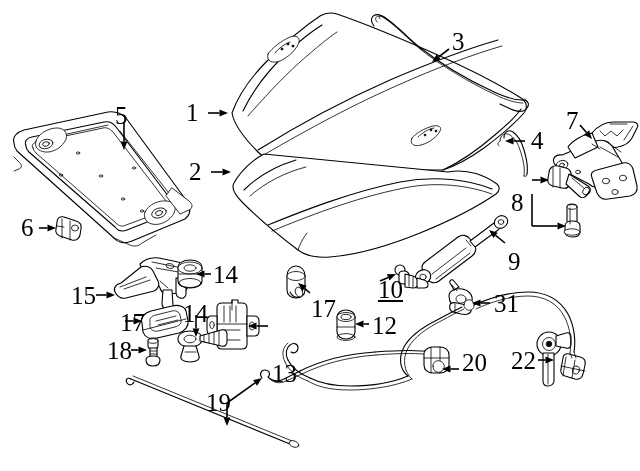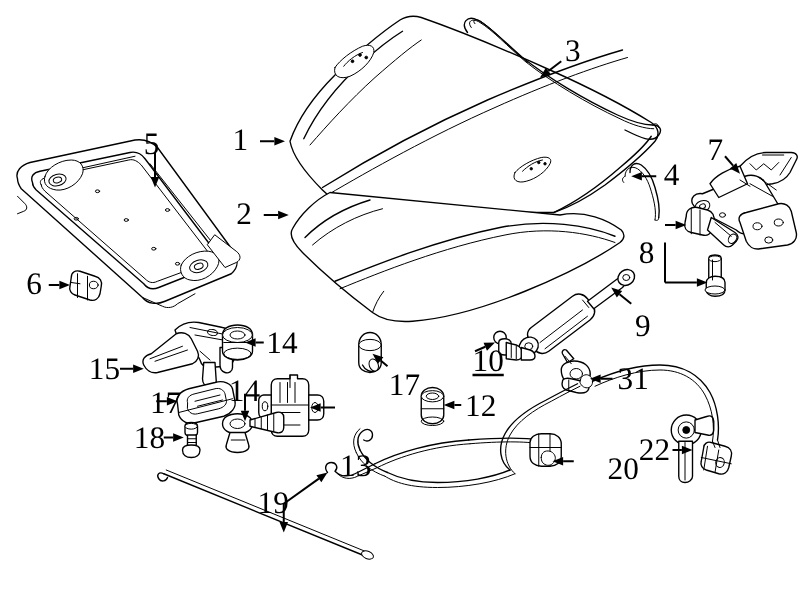--- a/index.html
+++ b/index.html
@@ -596,18 +596,18 @@
       <div class="callout-label" style="left: 378px; top: 277px; text-decoration: underline;">10</div>
       <div class="callout-label" style="left: 311px; top: 296px;">17</div>
       <div class="callout-label" style="left: 372px; top: 313px;">12</div>
       <div class="callout-label" style="left: 272px; top: 313px; margin-top: 48px;">13</div>
       <div class="callout-label" style="left: 183px; top: 301px;">14</div>
       <div class="callout-label" style="left: 71px; top: 283px;">15</div>
       <div class="callout-label" style="left: 213px; top: 262px;">14</div>
       <div class="callout-label" style="left: 100px; top: 310px; margin-left: 20px;">17</div>
       <div class="callout-label" style="left: 107px; top: 338px; text-align: right;">18</div>
       <div class="callout-label" style="left: 206px; top: 390px;">19</div>
-      <div class="callout-label" style="left: 462px; top: 363px; margin-left: 24px;">20</div>
+      <div class="callout-label" style="left: 462px; top: 350px;">20</div>
       <div class="callout-label" style="left: 494px; top: 291px;">31</div>
       <div class="callout-label" style="left: 511px; top: 348px;">22</div>
     </div>
 
 </div>
 
 </body></html>

